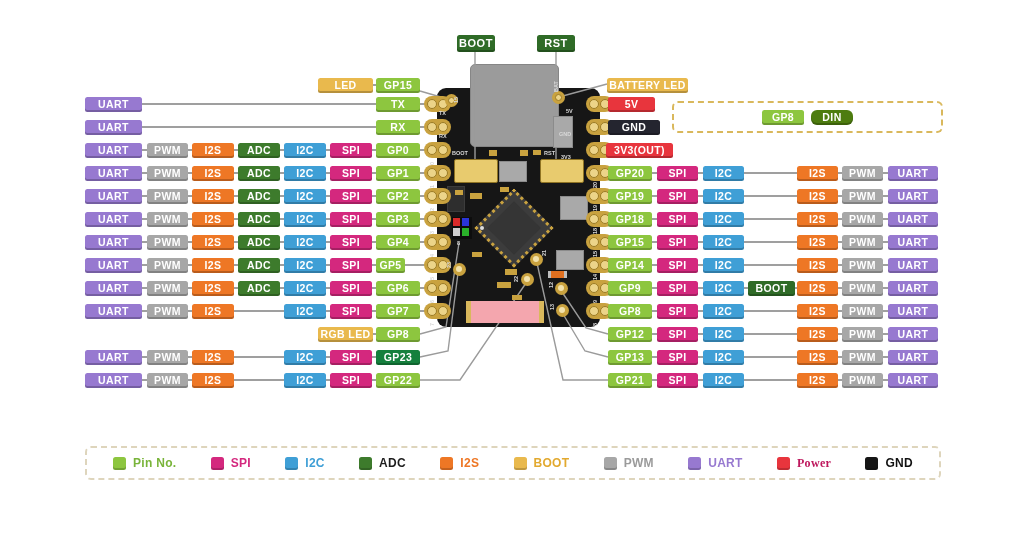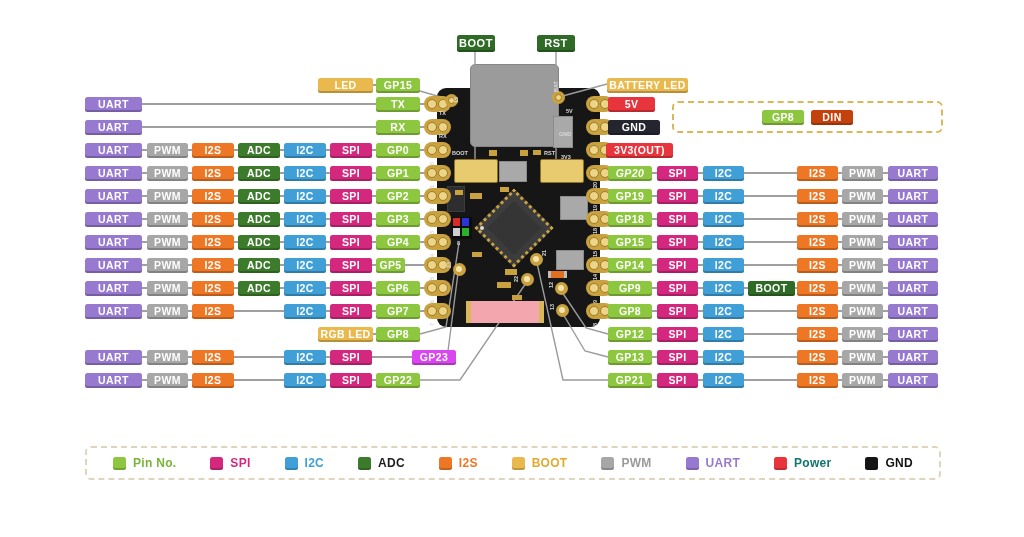--- a/index.html
+++ b/index.html
@@ -79,21 +79,21 @@
     <circle cx="475" cy="170" r="3" fill="#3a3a3a"></circle>
     <circle cx="556" cy="170" r="3" fill="#3a3a3a"></circle>
   </svg>
 
   <div class="usb"></div>
   <div class="board"></div>
   <div id="board-parts"></div>
 
   <div class="notebox">
     <span class="badge nbadge" style="background: rgb(141, 198, 63);">GP8</span>
-    <span class="badge nbadge" style="background: #c2410c;">DIN</span>
+    <span class="badge nbadge" style="background: #4d7c0f; border-radius: 6px;">DIN</span>
   </div>
 
   <div class="legend" id="legend">
       <div class="litem">
         <span class="lsw" style="background: rgb(141, 198, 63);"></span>
         <span class="llab" style="color: rgb(121, 180, 58);">Pin No.</span>
       </div>
       <div class="litem">
         <span class="lsw" style="background: rgb(212, 40, 126);"></span>
         <span class="llab" style="color: rgb(212, 40, 126);">SPI</span>
@@ -117,21 +117,21 @@
       <div class="litem">
         <span class="lsw" style="background: rgb(167, 167, 167);"></span>
         <span class="llab" style="color: rgb(155, 155, 155);">PWM</span>
       </div>
       <div class="litem">
         <span class="lsw" style="background: rgb(151, 121, 208);"></span>
         <span class="llab" style="color: rgb(151, 121, 208);">UART</span>
       </div>
       <div class="litem">
         <span class="lsw" style="background: rgb(232, 53, 61);"></span>
-        <span class="llab" style="color: #0f766e;">Power</span>
+        <span class="llab" style="color: #be185d; font-family: Liberation Serif, serif;">Power</span>
       </div>
       <div class="litem">
         <span class="lsw" style="background: rgb(21, 21, 21);"></span>
         <span class="llab" style="color: rgb(17, 17, 17);">GND</span>
       </div>
     </div>
 <div class="rowline" style="left: 371px; top: 84.25px; width: 10px;"></div>
     <div class="badge" style="left: 318px; top: 77.5px; width: 55px; background: rgb(233, 185, 77);">LED</div>
     <div class="badge" style="left: 376px; top: 77.5px; width: 44px; background: rgb(141, 198, 63);">GP15</div>
     <div class="rowline" style="left: 88px; top: 103.25px; width: 342px;"></div>
@@ -205,34 +205,34 @@
     <div class="badge" style="left: 376px; top: 303.5px; width: 44px; background: rgb(141, 198, 63);">GP7</div>
     <div class="rowline" style="left: 371px; top: 333.25px; width: 10px;"></div>
     <div class="badge" style="left: 318px; top: 326.5px; width: 55px; background: rgb(233, 185, 77);">RGB LED</div>
     <div class="badge" style="left: 376px; top: 326.5px; width: 44px; background: rgb(141, 198, 63);">GP8</div>
     <div class="rowline" style="left: 88px; top: 356.25px; width: 332px;"></div>
     <div class="badge" style="left: 85px; top: 349.5px; width: 57px; background: rgb(151, 121, 208);">UART</div>
     <div class="badge" style="left: 147px; top: 349.5px; width: 41px; background: rgb(167, 167, 167);">PWM</div>
     <div class="badge" style="left: 192px; top: 349.5px; width: 42px; background: rgb(238, 119, 37);">I2S</div>
     <div class="badge" style="left: 284px; top: 349.5px; width: 42px; background: rgb(63, 159, 214);">I2C</div>
     <div class="badge" style="left: 330px; top: 349.5px; width: 42px; background: rgb(212, 40, 126);">SPI</div>
-    <div class="badge" style="left: 376px; top: 349.5px; width: 44px; background: #d946ef; margin-left: 36px;">GP23</div>
+    <div class="badge" style="left: 376px; top: 349.5px; width: 44px; background: #15803d;">GP23</div>
     <div class="rowline" style="left: 88px; top: 379.25px; width: 332px;"></div>
     <div class="badge" style="left: 85px; top: 372.5px; width: 57px; background: rgb(151, 121, 208);">UART</div>
     <div class="badge" style="left: 147px; top: 372.5px; width: 41px; background: rgb(167, 167, 167);">PWM</div>
     <div class="badge" style="left: 192px; top: 372.5px; width: 42px; background: rgb(238, 119, 37);">I2S</div>
     <div class="badge" style="left: 284px; top: 372.5px; width: 42px; background: rgb(63, 159, 214);">I2C</div>
     <div class="badge" style="left: 330px; top: 372.5px; width: 42px; background: rgb(212, 40, 126);">SPI</div>
     <div class="badge" style="left: 376px; top: 372.5px; width: 44px; background: rgb(141, 198, 63);">GP22</div>
     <div class="badge" style="left: 607px; top: 77.5px; width: 81px; background: rgb(233, 185, 77);">BATTERY LED</div>
     <div class="badge" style="left: 608px; top: 96.5px; width: 47px; background: rgb(232, 53, 61);">5V</div>
     <div class="badge" style="left: 608px; top: 119.5px; width: 52px; background: rgb(36, 37, 47);">GND</div>
     <div class="badge" style="left: 606px; top: 142.5px; width: 67px; background: rgb(232, 53, 61);">3V3(OUT)</div>
     <div class="rowline" style="left: 595px; top: 172.25px; width: 335px;"></div>
-    <div class="badge" style="left: 608px; top: 165.5px; width: 44px; background: rgb(141, 198, 63); font-style: italic;">GP20</div>
+    <div class="badge" style="left: 608px; top: 165.5px; width: 44px; background: rgb(141, 198, 63);">GP20</div>
     <div class="badge" style="left: 657px; top: 165.5px; width: 41px; background: rgb(212, 40, 126);">SPI</div>
     <div class="badge" style="left: 703px; top: 165.5px; width: 41px; background: rgb(63, 159, 214);">I2C</div>
     <div class="badge" style="left: 797px; top: 165.5px; width: 41px; background: rgb(238, 119, 37);">I2S</div>
     <div class="badge" style="left: 842px; top: 165.5px; width: 41px; background: rgb(167, 167, 167);">PWM</div>
     <div class="badge" style="left: 888px; top: 165.5px; width: 50px; background: rgb(151, 121, 208);">UART</div>
     <div class="rowline" style="left: 595px; top: 195.25px; width: 335px;"></div>
     <div class="badge" style="left: 608px; top: 188.5px; width: 44px; background: rgb(141, 198, 63);">GP19</div>
     <div class="badge" style="left: 657px; top: 188.5px; width: 41px; background: rgb(212, 40, 126);">SPI</div>
     <div class="badge" style="left: 703px; top: 188.5px; width: 41px; background: rgb(63, 159, 214);">I2C</div>
     <div class="badge" style="left: 797px; top: 188.5px; width: 41px; background: rgb(238, 119, 37);">I2S</div>

